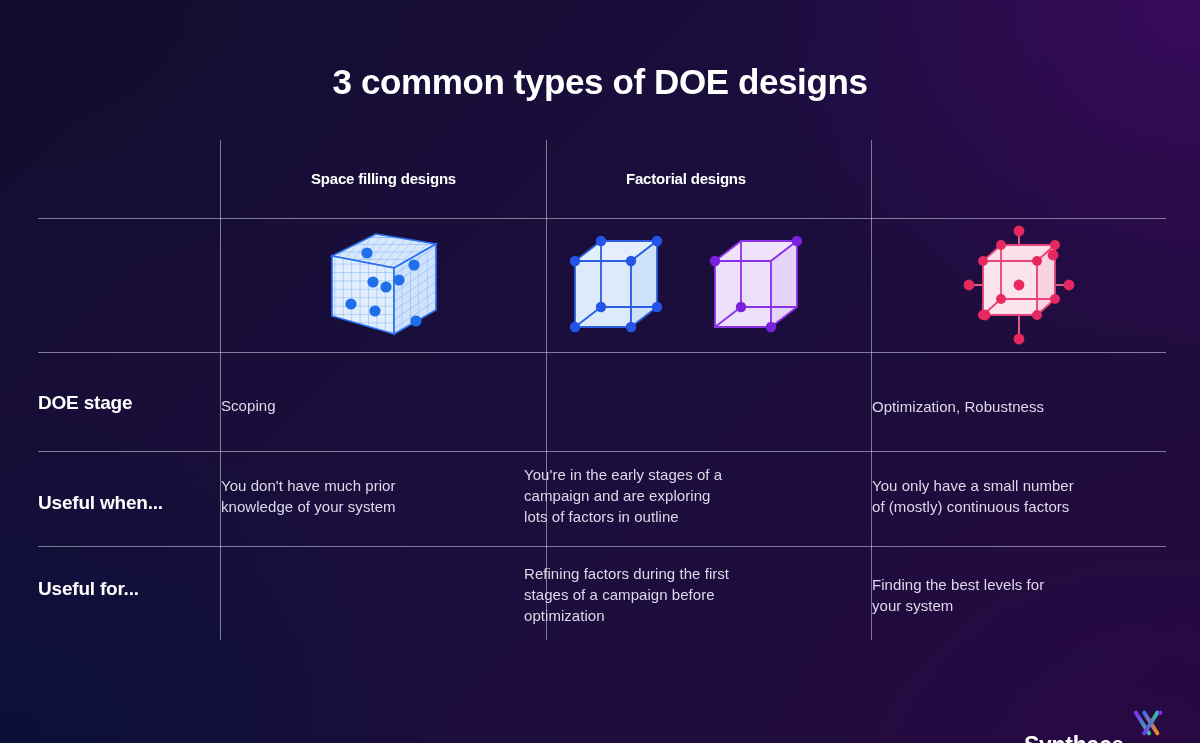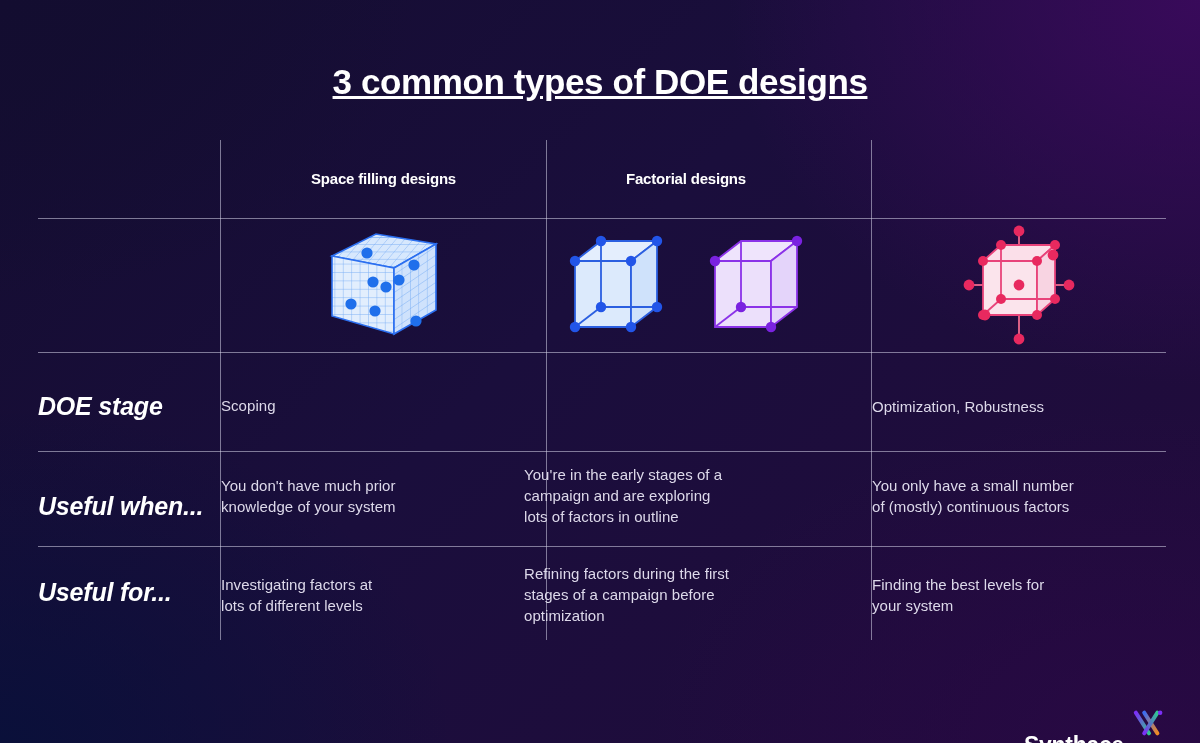--- a/index.html
+++ b/index.html
@@ -18,21 +18,20 @@
       radial-gradient(ellipse 640px 460px at 0% 0%,     rgba(19,13,48,1) 0%, rgba(19,13,48,0) 65%),
       linear-gradient(135deg,#140d31 0%, #1a0e3c 45%, #220b3c 100%);
   }
 
   
   .title{
     position:absolute; left:0; top:62px; width:1200px;
     text-align:center;
     font-size:35px; font-weight:bold; color:#ffffff;
     letter-spacing:-0.4px;
-    text-decoration:underline;
   }
 
   
   .grid{ position:absolute; left:38px; top:140px; width:1128px; height:502px; }
 
   .hline{ position:absolute; left:0; width:1128px; height:1px;
           background:rgba(214,212,232,0.55); }
   .hline.h1{ top:78px; }
   .hline.h2{ top:212px; }
   .hline.h3{ top:311px; }
@@ -56,23 +55,22 @@
     letter-spacing:-0.2px;
   }
 
   
   .imgband{ position:absolute; top:79px; height:132px; display:flex;
             align-items:center; justify-content:center; gap:0px; }
 
   
   .rlabel{
     position:absolute; left:0; width:182px;
-    color:#ffffff; font-size:25px; font-weight:bold;
+    color:#ffffff; font-size:19px; font-weight:bold;
     letter-spacing:-0.2px;
-    font-style:italic;
   }
   .rlabel.r1{ top:252px; }
   .rlabel.r2{ top:352px; }
   .rlabel.r3{ top:438px; }
 
   
   .cell{
     position:absolute;
     color:#ddd9ea; font-size:15px; line-height:21px;
     letter-spacing:0.05px;
@@ -213,22 +211,20 @@
     <div class="rlabel r2">Useful when...</div>
     <div class="cell col-b" style="top:324px">You're in the early stages of a
 campaign and are exploring
 lots of factors in outline</div>
     <div class="cell col-a" style="top:335px">You don't have much prior
 knowledge of your system</div>
     <div class="cell col-c" style="top:335px">You only have a small number
 of (mostly) continuous factors</div>
 
     <div class="rlabel r3">Useful for...</div>
-    <div class="cell col-a" style="top:434px">Investigating factors at
-lots of different levels</div>
     <div class="cell col-b" style="top:423px">Refining factors during the first
 stages of a campaign before
 optimization</div>
     <div class="cell col-c" style="top:434px">Finding the best levels for
 your system</div>
 
   </div>
 
   <div class="logo">
     <div class="logo-text">Synthace</div>

